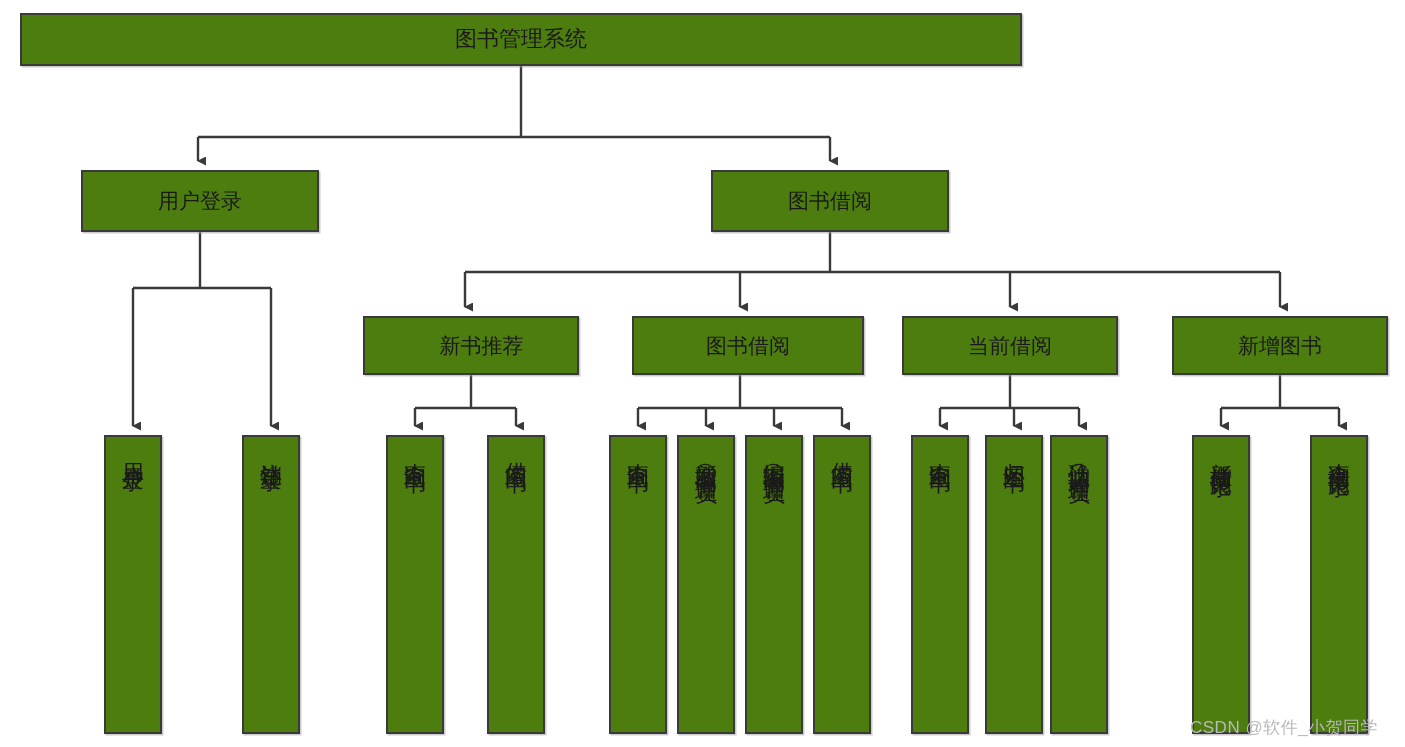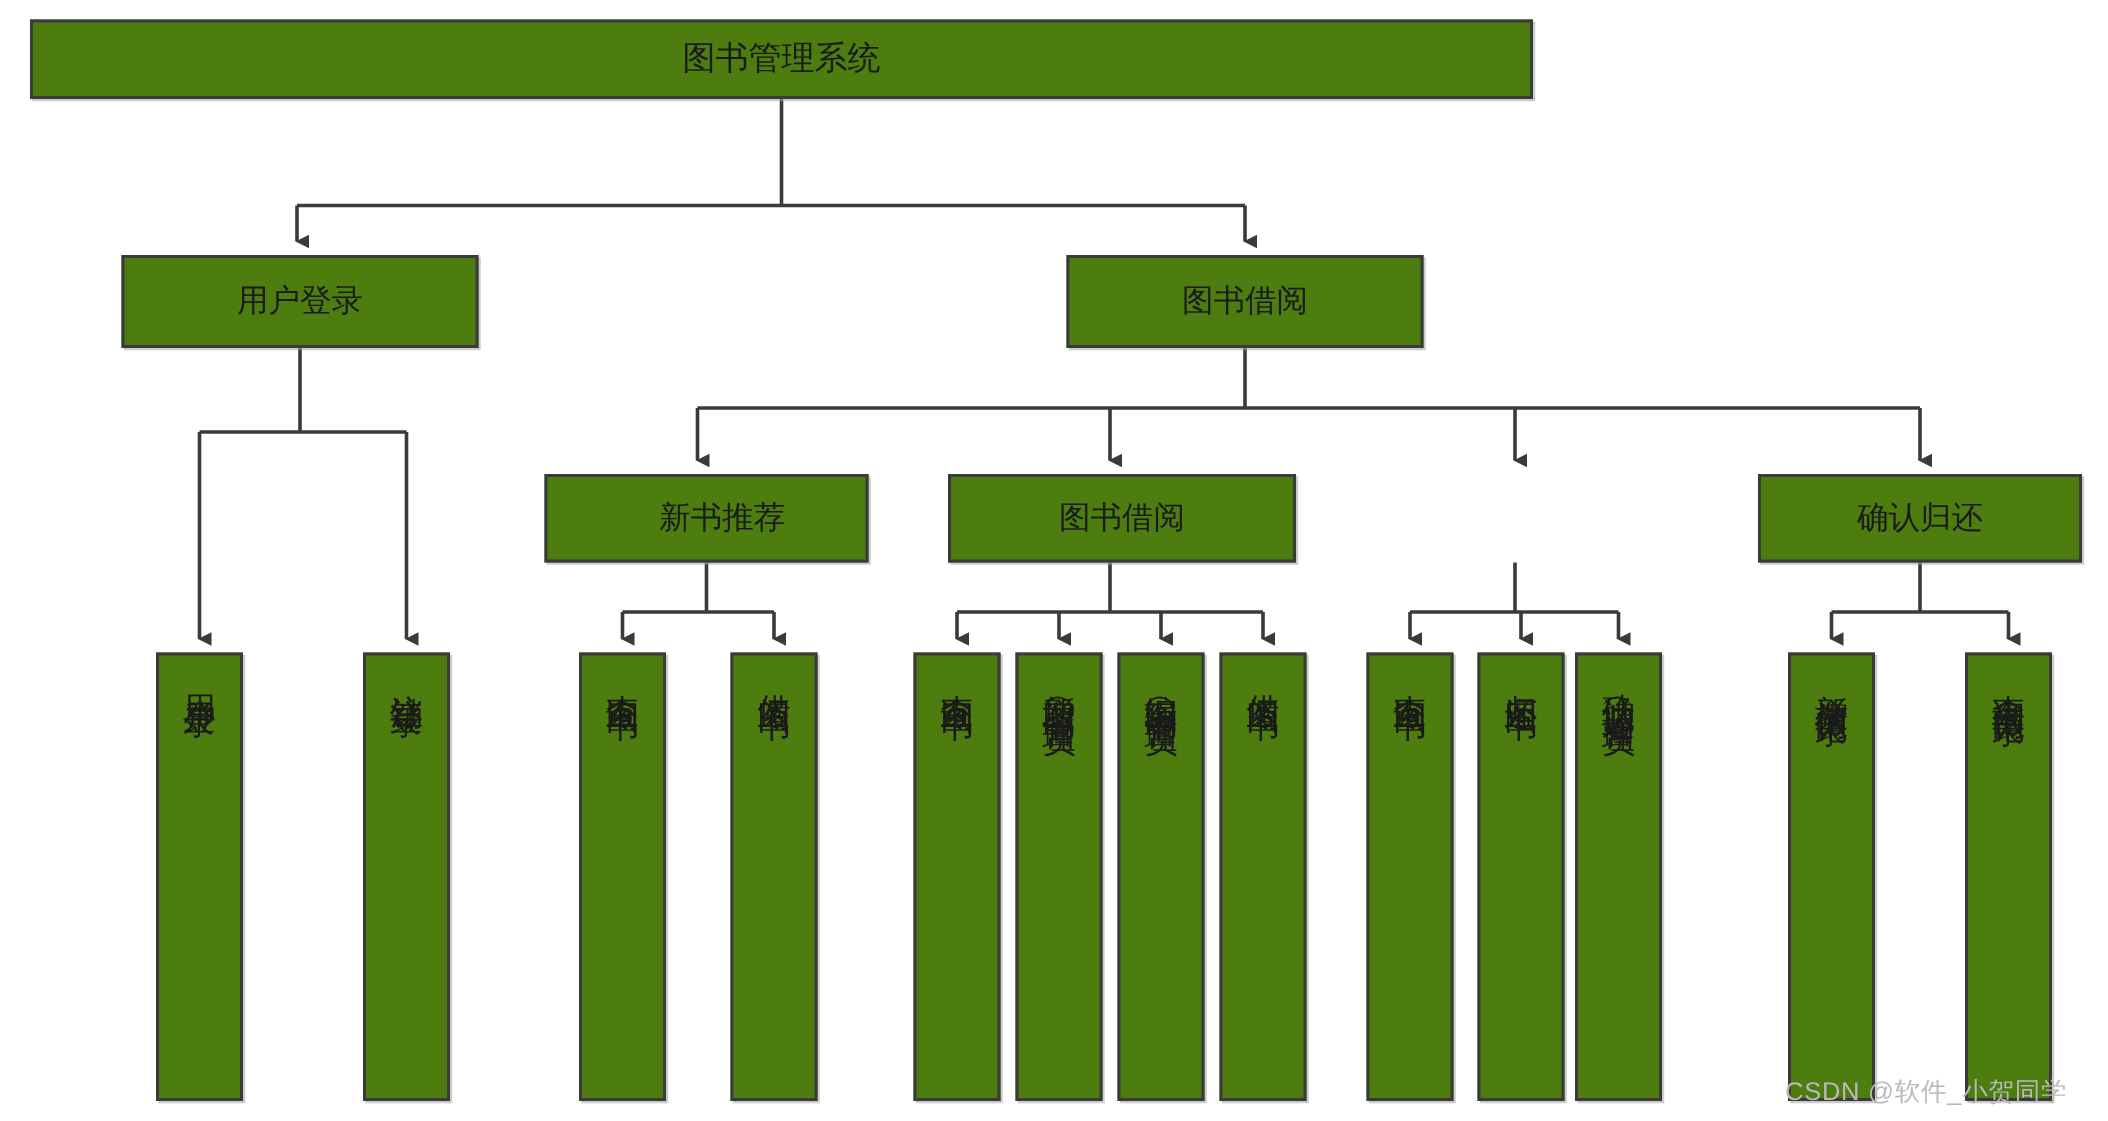--- a/index.html
+++ b/index.html
@@ -136,22 +136,25 @@
   <div class="node lv1" id="n-l1-1" style="left: 711px; top: 170px; width: 238px; height: 62px;">
     <span class="label">图书借阅</span>
   </div>
 
   <div class="node lv2" id="n-l2-0" style="left: 363px; top: 316px; width: 216px; height: 59px; padding-left: 21px;">
     <span class="label">新书推荐</span>
   </div>
   <div class="node lv2" id="n-l2-1" style="left: 632px; top: 316px; width: 232px; height: 59px;">
     <span class="label">图书借阅</span>
   </div>
+  <div class="node lv2" id="n-l2-2" style="left: 902px; top: 316px; width: 216px; height: 59px;">
+    <span class="label">当前借阅</span>
+  </div>
   <div class="node lv2" id="n-l2-3" style="left: 1172px; top: 316px; width: 216px; height: 59px;">
-    <span class="label">确认归还</span>
+    <span class="label">新增图书</span>
   </div>
 
   <div class="node leaf" id="n-lf-0" style="left: 104px; top: 435px; width: 58px; height: 299px;">
     <span class="label">用户登录</span>
   </div>
   <div class="node leaf" id="n-lf-1" style="left: 242px; top: 435px; width: 58px; height: 299px;">
     <span class="label">注销登录</span>
   </div>
   <div class="node leaf" id="n-lf-2" style="left: 386px; top: 435px; width: 58px; height: 299px;">
     <span class="label">查询图书</span>

